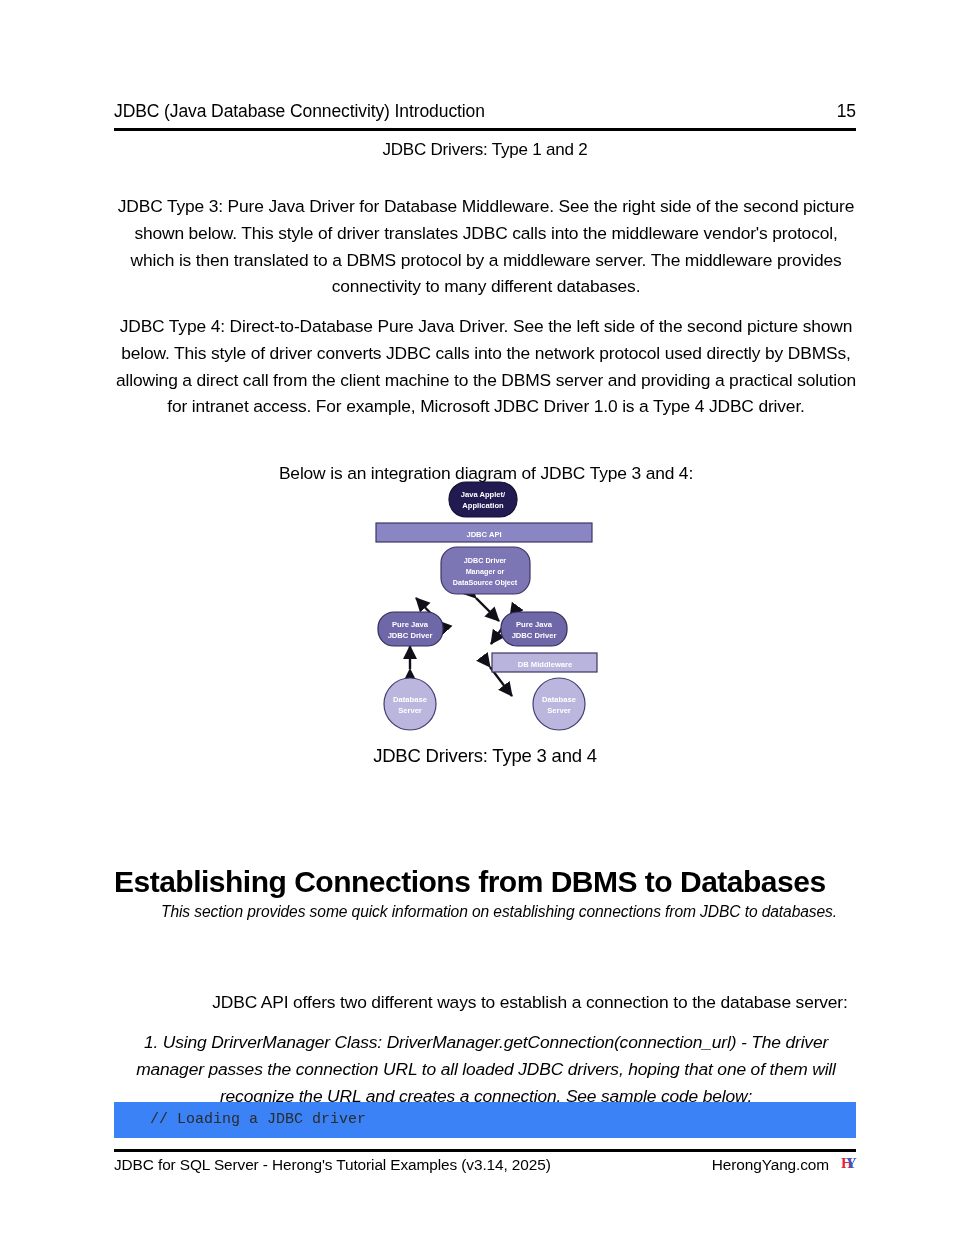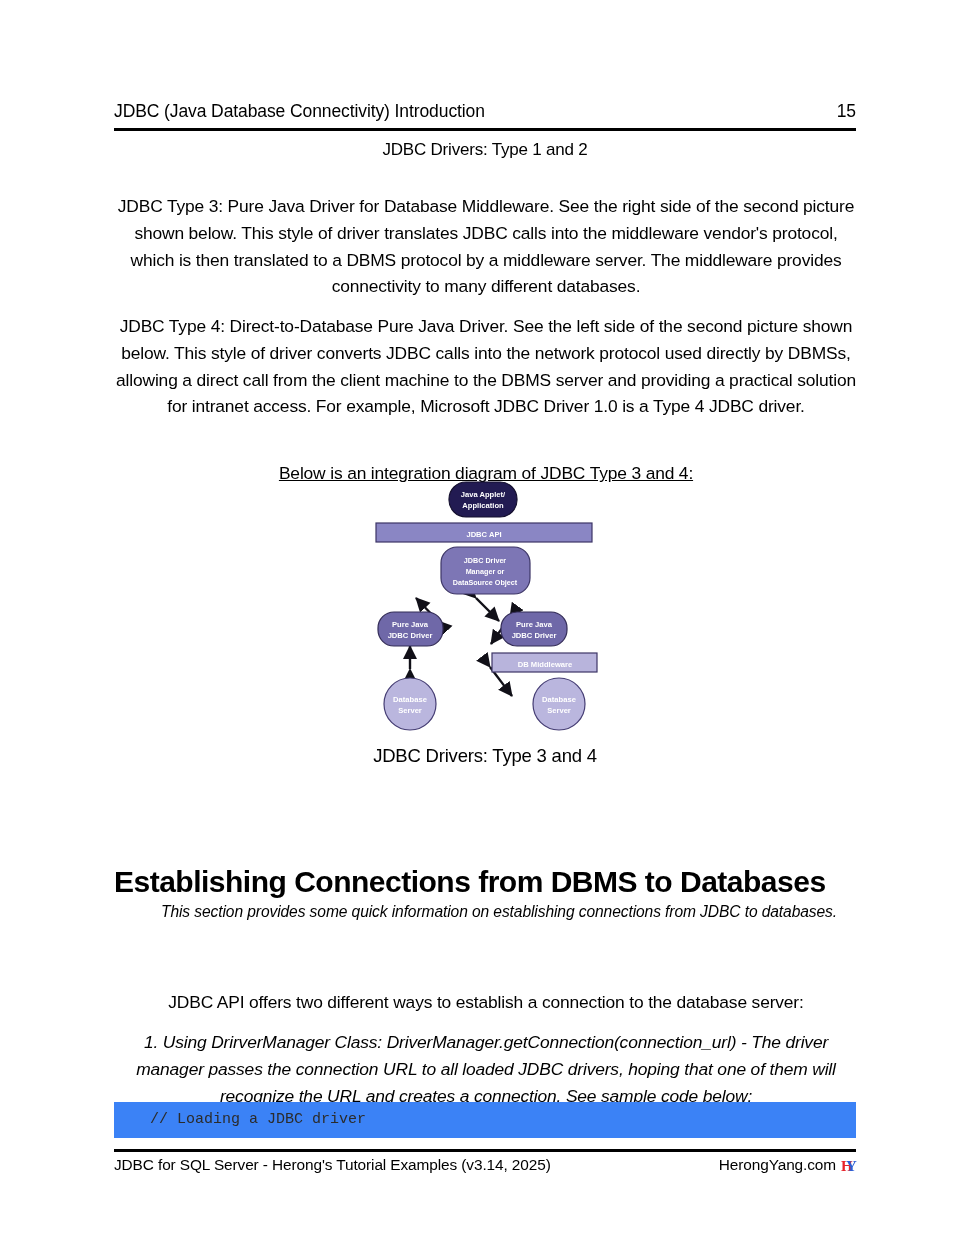--- a/index.html
+++ b/index.html
@@ -64,22 +64,22 @@
     position: absolute;
     left: 114px;
     width: 744px;
     font-size: 17.4px;
     line-height: 26.6px;
     letter-spacing: -0.15px;
     text-align: center;
   }
   .p1 { top: 160px; }
   .p2 { top: 280px; }
-  .p3 { top: 427px; text-decoration: underline; }
-  .p4 { top: 956px; }
+  .p3 { top: 427px; }
+  .p4 { top: 956px; margin-left: 44px; }
   .p5 { top: 996px; font-style: italic; }
 
   
   .h1 {
     position: absolute;
     left: 114px;
     top: 828px;
     width: 744px;
     font-size: 30px;
     font-weight: bold;
@@ -132,22 +132,22 @@
     top: 1140px;
     width: 742px;
     display: flex;
     align-items: center;
     justify-content: space-between;
     font-size: 15.4px;
     letter-spacing: -0.1px;
   }
   .footer-right {
     display: flex;
-    align-items: flex-end;
-    gap: 5px;
+    align-items: flex-start;
+    gap: 12px;
   }
   .hy-logo {
     position: relative;
     width: 15px;
     height: 15px;
     display: inline-block;
   }
   .hy-logo .h {
     position: absolute;
     left: 0; top: 0;

